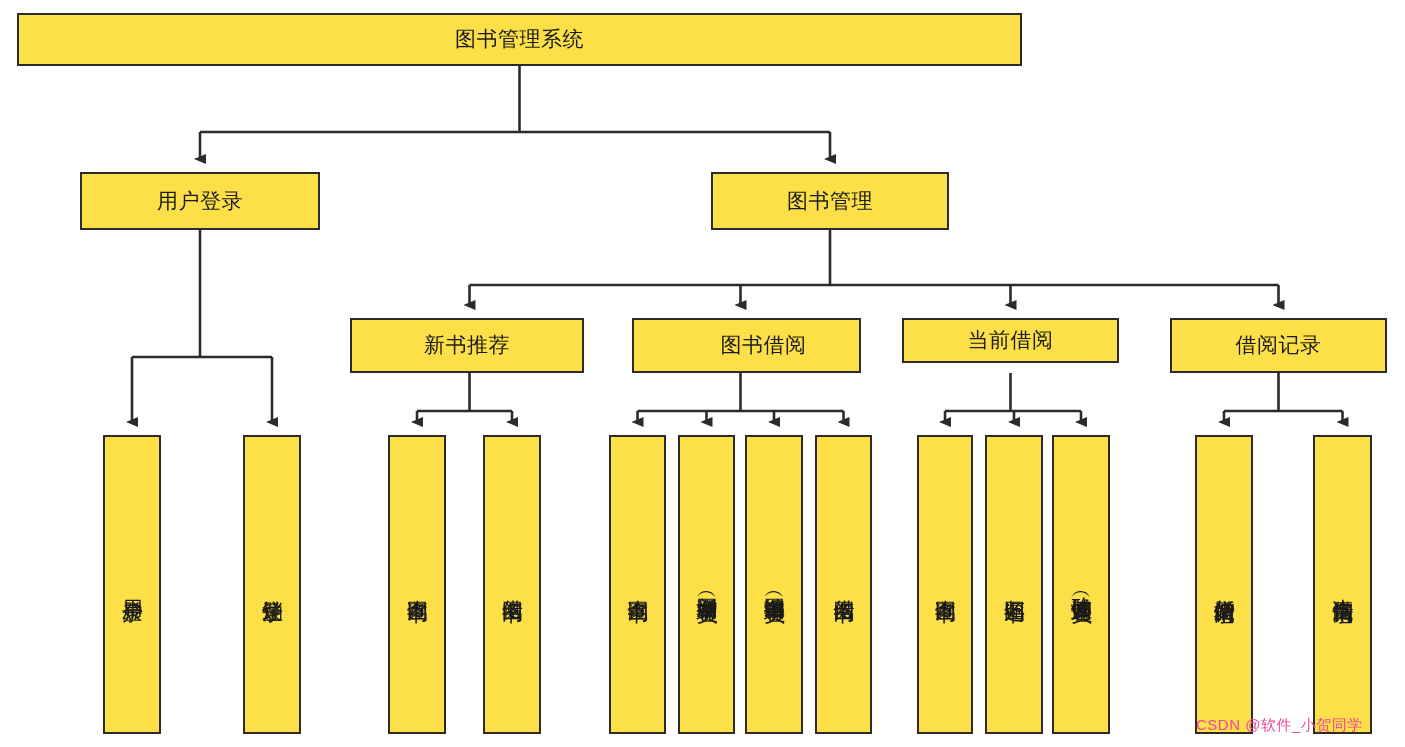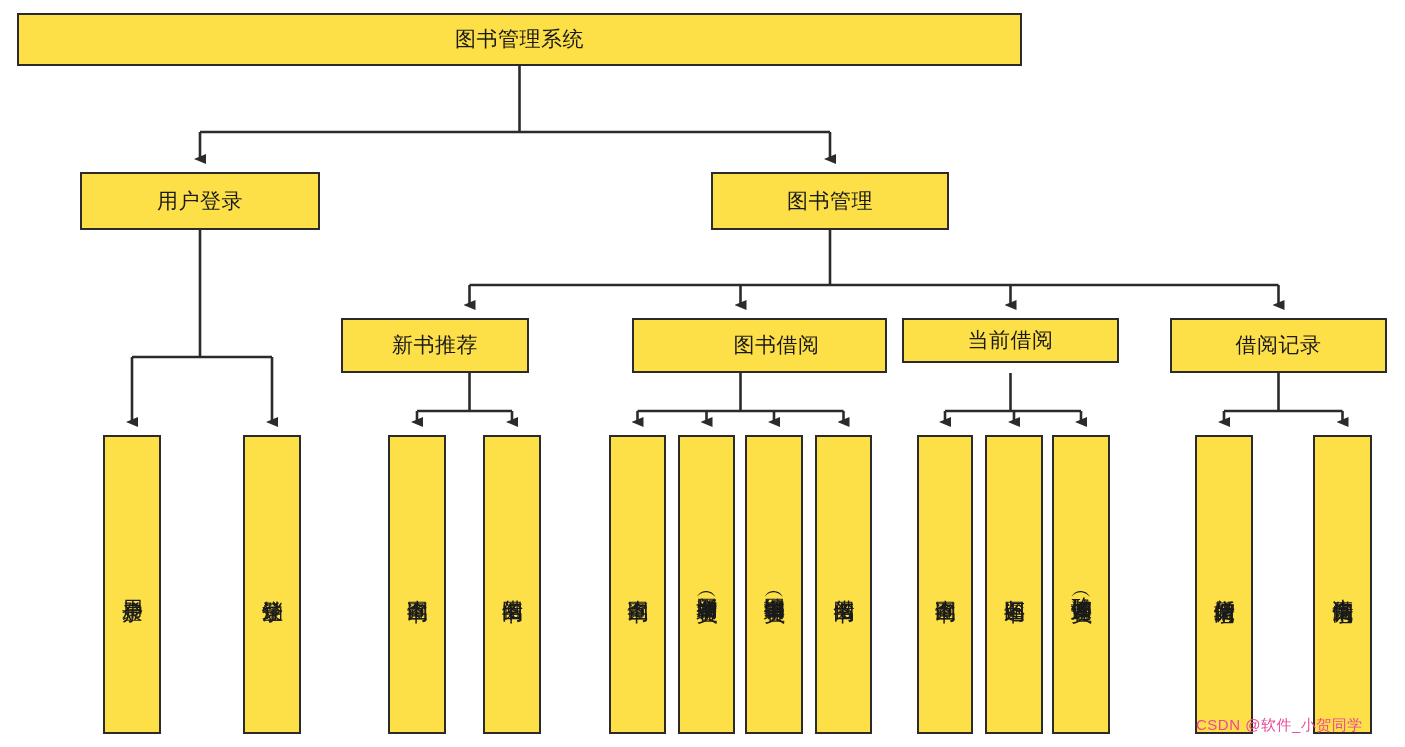--- a/index.html
+++ b/index.html
@@ -116,25 +116,25 @@
   </div>
 
   <div class="node-box" style="left: 80px; top: 172px; width: 240px; height: 58px;">
     <span class="node-label">用户登录</span>
   </div>
 
   <div class="node-box" style="left: 711px; top: 172px; width: 238px; height: 58px;">
     <span class="node-label">图书管理</span>
   </div>
 
-  <div class="node-box" style="left: 341px; top: 318px; width: 188px; height: 55px;">
+  <div class="node-box" style="left: 350px; top: 318px; width: 234px; height: 55px;">
     <span class="node-label">新书推荐</span>
   </div>
 
-  <div class="node-box" style="left: 632px; top: 318px; width: 255px; height: 55px; padding-left: 34px;">
+  <div class="node-box" style="left: 632px; top: 318px; width: 229px; height: 55px; padding-left: 34px;">
     <span class="node-label">图书借阅</span>
   </div>
 
   <div class="node-box" style="left: 902px; top: 318px; width: 217px; height: 45px;">
     <span class="node-label">当前借阅</span>
   </div>
 
   <div class="node-box" style="left: 1170px; top: 318px; width: 217px; height: 55px;">
     <span class="node-label">借阅记录</span>
   </div>

